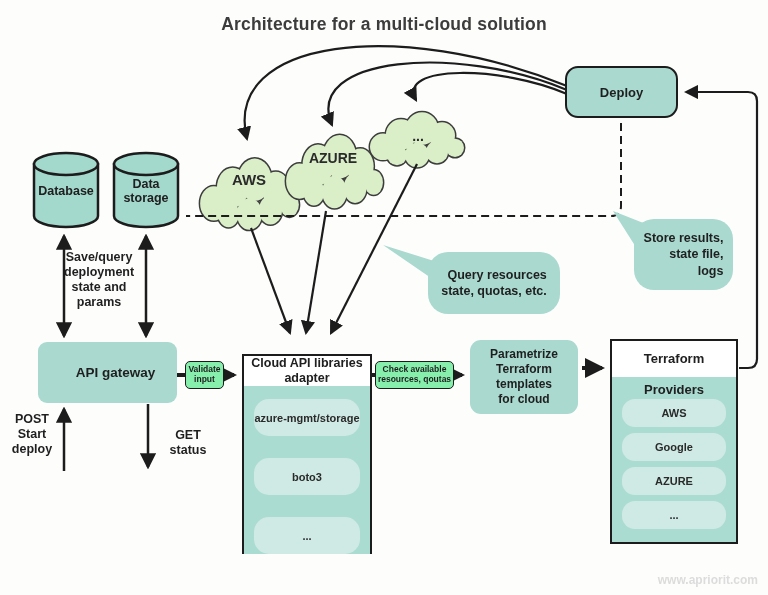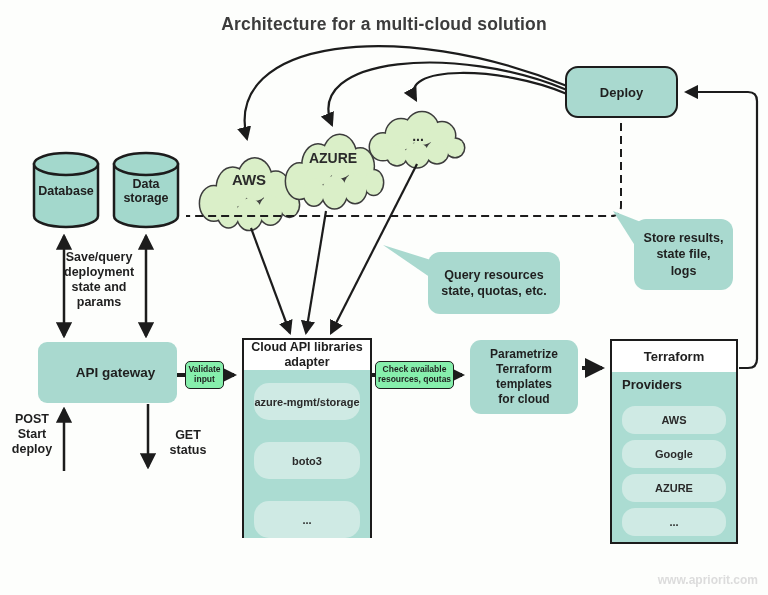--- a/index.html
+++ b/index.html
@@ -24,32 +24,32 @@
   .azure-label { left:300px; top:150px; width:66px; font-size:14px; }
   .dots-label { left:398px; top:128px; width:40px; font-size:14px; }
   .note { text-align:center; font-weight:700; font-size:12.5px; line-height:1.2; color:#1f1f1f; }
   .savequery { left:64px; top:250px; width:70px; }
   .postnote { left:4px; top:412px; width:56px; }
   .getnote { left:160px; top:428px; width:56px; }
   .minilabel { background:#86efac; border:1.5px solid #1c1c1c; border-radius:5px; font-size:8.5px; font-weight:700; line-height:1.15; text-align:center; display:flex; align-items:center; justify-content:center; color:#1f1f1f; }
   .validate { left:185px; top:361px; width:39px; height:28px; }
   .check { left:375px; top:361px; width:79px; height:28px; }
   .bigbox { border:2px solid #1c1c1c; background:#ffffff; display:flex; flex-direction:column; }
-  .adapter { left:242px; top:338px; width:130px; height:200px; }
+  .adapter { left:242px; top:354px; width:130px; height:200px; }
   .terraform { left:610px; top:339px; width:128px; height:205px; }
   .bighead { display:flex; align-items:center; justify-content:center; text-align:center; font-weight:700; line-height:1.2; background:#fff; }
   .adapter .bighead { height:39px; font-size:12.5px; }
   .terraform .bighead { height:36px; font-size:13px; }
   .bigbody { flex:1; background:#abdcd2; display:flex; flex-direction:column; padding:0 10px; }
-  .providers { font-weight:700; font-size:13px; padding:5px 0 14px; }
+  .providers { text-align:center; font-weight:700; font-size:13px; padding:5px 0 2px; }
   .pill { background:#cfeae4; border-radius:13px; display:flex; align-items:center; justify-content:center; font-weight:700; color:#2a2a2a; }
   .adapter .bigbody { padding-top:13px; gap:22px; }
   .adapter .pill { height:37px; font-size:11px; border-radius:15px; }
   .terraform .pill { height:28px; font-size:11px; margin-bottom:6px; }
-  .bubble { background:#a9d9cf; border-radius:12px; display:flex; align-items:center; justify-content:center; text-align:center; font-weight:700; font-size:12.5px; line-height:1.3; color:#1f1f1f; }
+  .bubble { background:#a9d9cf; border-radius:20px; display:flex; align-items:center; justify-content:center; text-align:right; font-weight:700; font-size:12.5px; line-height:1.3; color:#1f1f1f; }
   .bub-query { left:428px; top:252px; width:132px; height:62px; }
   .bub-store { left:634px; top:219px; width:99px; height:71px; }
   .watermark { right:10px; bottom:8px; font-size:12px; color:#dcdcdc; font-weight:700; }
 </style>
 </head>
 <body>
 
 <div id="canvas">
 
   <svg class="layer" viewBox="0 0 768 595">

